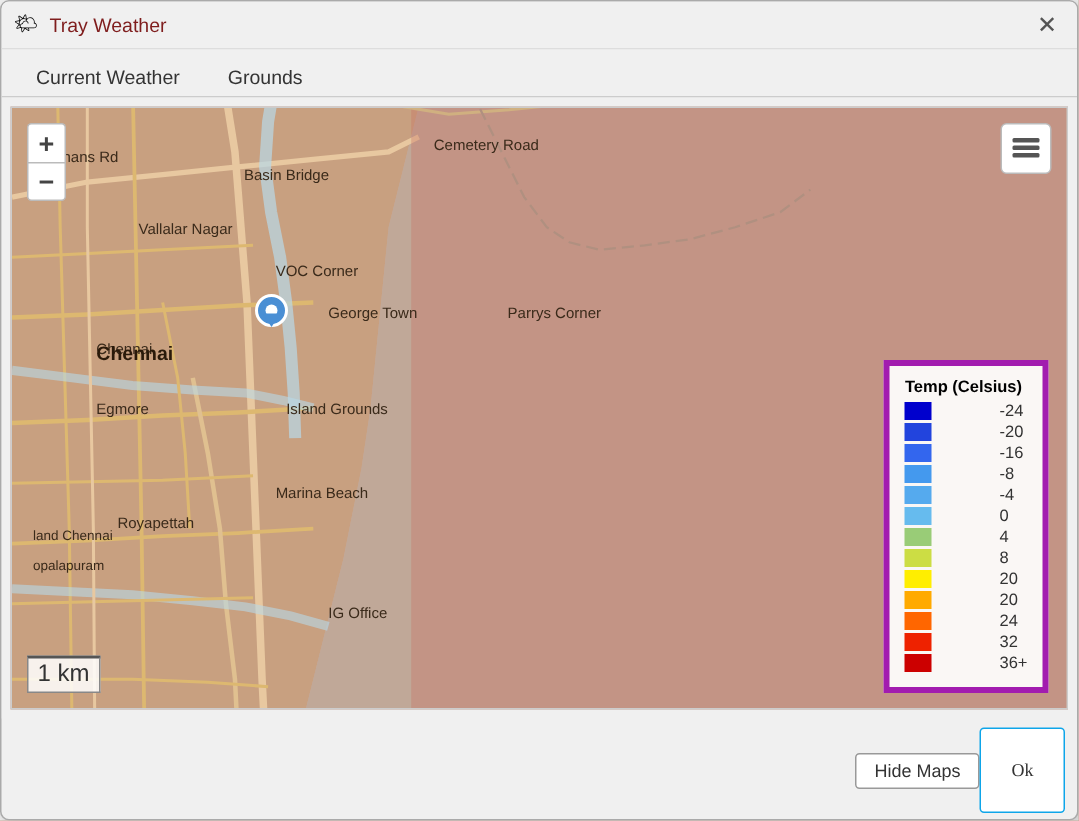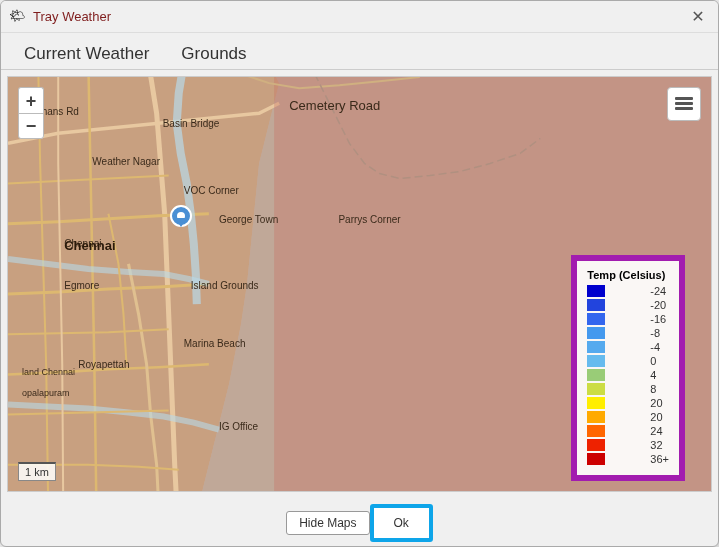--- a/index.html
+++ b/index.html
@@ -59,21 +59,21 @@
       background: #f0f0f0;
       padding: 4px 8px 0 8px;
       border-bottom: 1px solid #ccc;
       flex-shrink: 0;
     }
     .tab {
       padding: 5px 14px;
       cursor: pointer;
       border: 1px solid transparent;
       border-radius: 4px 4px 0 0;
-      font-size: 17px;
+      font-size: 13px;
       color: #333;
       background: transparent;
       margin-right: 2px;
       position: relative;
       bottom: -1px;
     }
     .tab.active {
       background: #fff;
       border-color: #ccc;
       border-bottom-color: #fff;
@@ -142,30 +142,30 @@
       z-index: 10;
     }
     .scale-indicator {
       position: absolute;
       bottom: 10px;
       left: 10px;
       background: rgba(255,255,255,0.85);
       border: 1px solid #888;
       border-top: 2px solid #555;
       padding: 2px 6px;
-      font-size: 11px;
+      font-size: 16px;
       color: #333;
       z-index: 10;
     }
     .legend {
       position: absolute;
       bottom: 10px;
-      right: 26px;
+      right: 12px;
       background: rgba(255,255,255,0.92);
-      border: 6px solid #a21caf;
+      border: 4px solid #a21caf;
       padding: 8px 10px;
       z-index: 10;
       font-size: 11px;
       margin-left: 28px;
     }
     .legend-title {
       font-weight: bold;
       margin-bottom: 4px;
       font-size: 11px;
     }
@@ -185,41 +185,42 @@
       font-size: 11px;
       color: #333;
     }
     .marker {
       position: absolute;
       z-index: 20;
     }
     .footer {
       display: flex;
       align-items: center;
-      justify-content: center;
+      justify-content: flex-end;
       padding: 6px 8px 4px 8px;
       flex-shrink: 0;
     }
     .hide-maps-btn {
       padding: 4px 12px;
       background: white;
       border: 1px solid #999;
       border-radius: 3px;
       cursor: pointer;
       font-size: 12px;
       color: #333;
     }
     .ok-btn {
-      padding: 8px 20px;
+      padding: 20px 20px;
       background: white;
-      border: 4px solid #0ea5e9;
+      border: 1px solid #0ea5e9;
       border-radius: 3px;
       cursor: pointer;
       font-size: 12px;
       color: #333;
+      font-family: Liberation Serif, serif;
     }
     
     .map-label {
       position: absolute;
       font-size: 10px;
       color: #3a2a1a;
       font-weight: 500;
       pointer-events: none;
       z-index: 5;
       white-space: nowrap;
@@ -279,35 +280,35 @@
         <path d="M0,350 L80,348 L120,347 L160,346" stroke="#ddb870" stroke-width="2" fill="none"></path>
         <path d="M0,400 L80,400 L130,402 L170,405" stroke="#ddb870" stroke-width="2" fill="none"></path>
         <path d="M50,0 L50,100 L52,200 L54,300 L55,440" stroke="#e8c8a0" stroke-width="2" fill="none"></path>
 
         <path d="M200,0 L230,10 L260,20 L290,25 L330,22 L370,18 L410,14" stroke="#d0b080" stroke-width="2" fill="none"></path>
 
         <path d="M300,0 L310,20 L320,40 L330,60 L340,80 L355,100 L370,110 L390,115 L420,112 L450,108 L480,100 L510,90 L530,75" stroke="#b09080" stroke-width="1.5" fill="none" stroke-dasharray="8,4"></path>
       </svg>
 
       <div class="map-label" style="top:10%;left:22%">Basin Bridge</div>
-      <div class="map-label" style="top:19%;left:12%">Weather Nagar</div>
+      <div class="map-label" style="top:19%;left:12%">Vallalar Nagar</div>
       <div class="map-label" style="top:26%;left:25%">VOC Corner</div>
       <div class="map-label" style="top:33%;left:30%">George Town</div>
       <div class="map-label" style="top:33%;left:47%">Parrys Corner</div>
       <div class="map-label" style="top:39%;left:8%">Chennai</div>
       <div class="map-label" style="top:39%;left:8%;font-size:13px;font-weight:700;color:#2a1a0a">Chennai</div>
       <div class="map-label" style="top:49%;left:8%">Egmore</div>
       <div class="map-label" style="top:49%;left:26%">Island Grounds</div>
       <div class="map-label" style="top:63%;left:25%">Marina Beach</div>
       <div class="map-label" style="top:68%;left:10%">Royapettah</div>
       <div class="map-label" style="top:83%;left:30%">IG Office</div>
       <div class="map-label" style="top:7%;left:4%">ahans Rd</div>
       <div class="map-label" style="top:70%;left:2%;font-size:9px">land Chennai</div>
       <div class="map-label" style="top:75%;left:2%;font-size:9px">opalapuram</div>
-      <div class="map-label" style="top:5%;left:40%;font-size:13px">Cemetery Road</div>
+      <div class="map-label" style="top:5%;left:40%;font-size:10px">Cemetery Road</div>
 
       <div class="marker" style="top:31%;left:23%">
         <svg width="22" height="30" viewBox="0 0 22 30">
           <circle cx="11" cy="11" r="10" fill="#4a8fd4" stroke="white" stroke-width="2"></circle>
           <circle cx="11" cy="11" r="4" fill="white"></circle>
           <polygon points="11,22 5,13 17,13" fill="#4a8fd4"></polygon>
         </svg>
       </div>
 
       <div class="zoom-controls">

